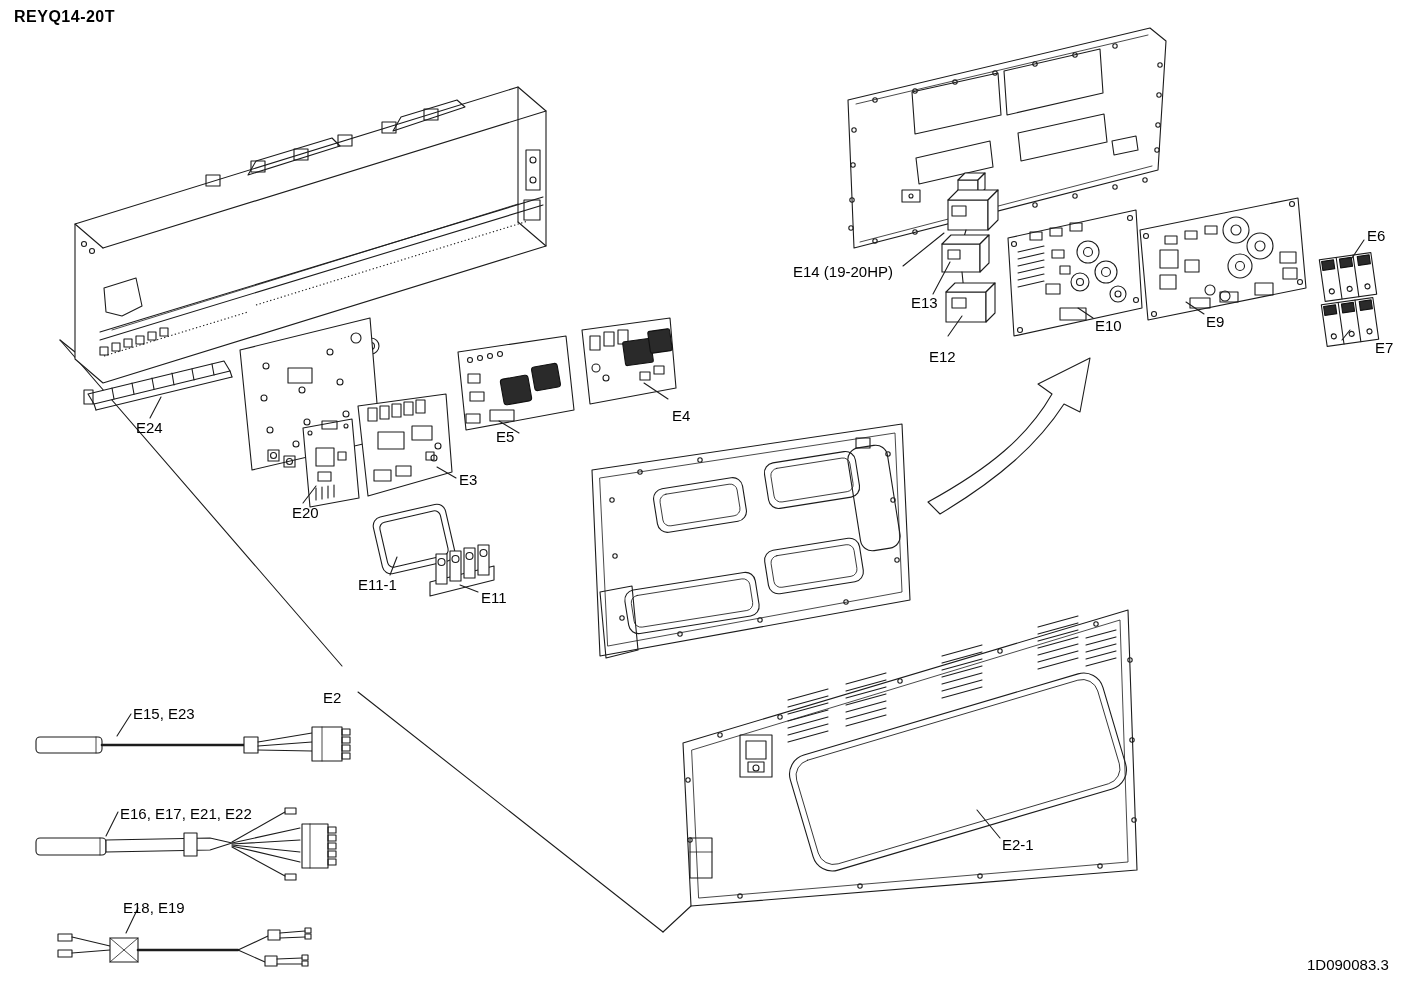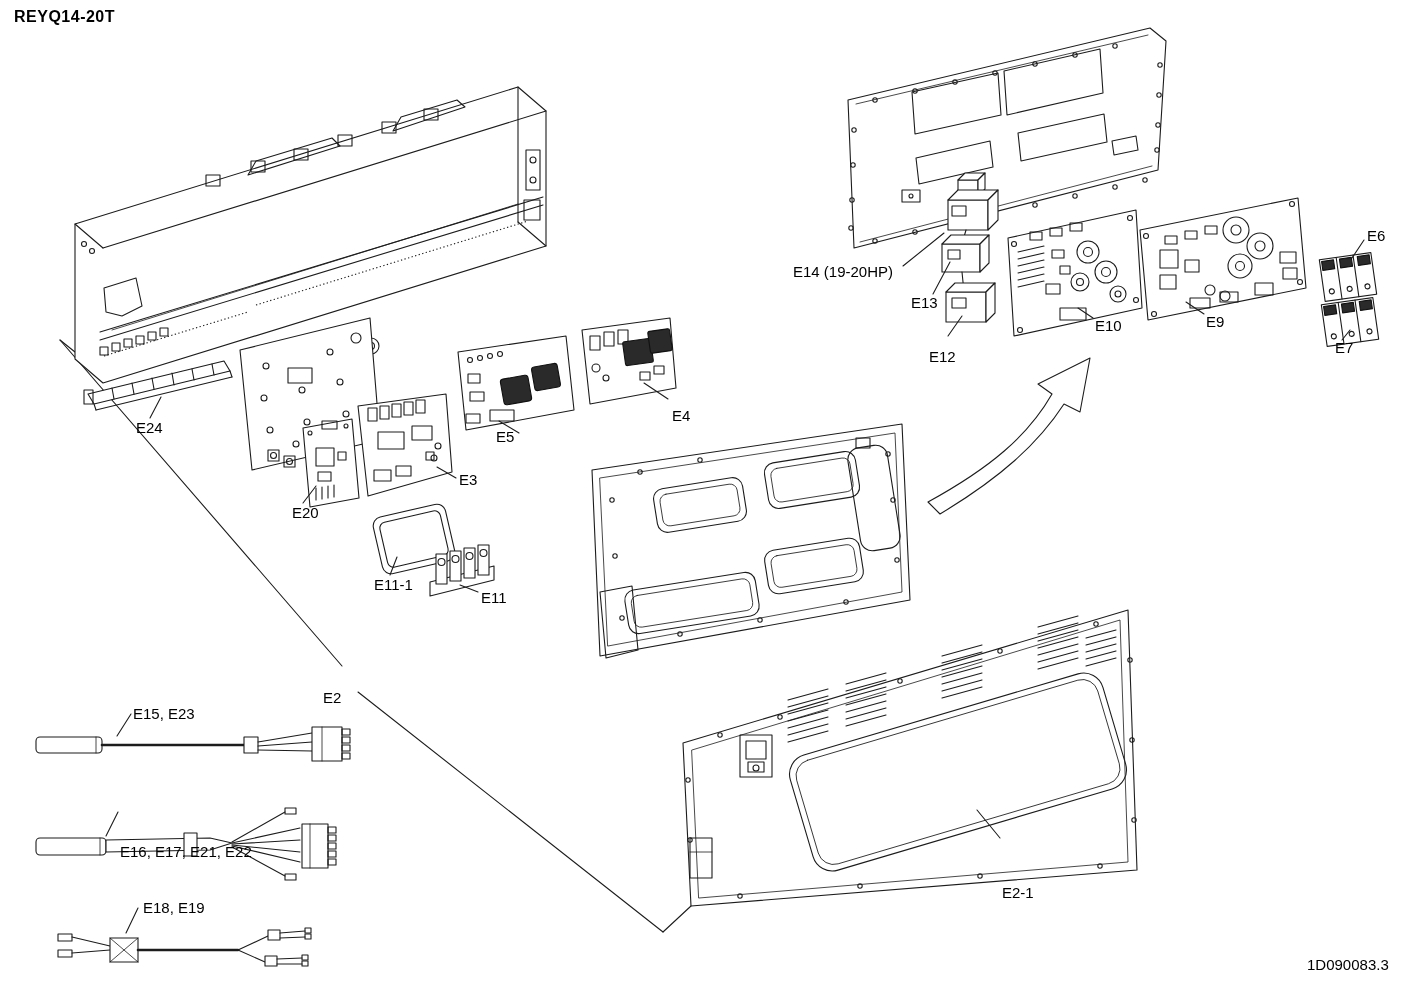--- a/index.html
+++ b/index.html
@@ -521,32 +521,32 @@
     <line x1="118" y1="812" x2="106" y2="836"></line>
     <line x1="138" y1="908" x2="126" y2="933"></line>
   </g>
 </svg>
 
 <div class="label title" style="left:14px;top:8px">REYQ14-20T</div>
 
 <div class="label" style="left:136px;top:419px">E24</div>
 <div class="label" style="left:292px;top:504px">E20</div>
 <div class="label" style="left:459px;top:471px">E3</div>
-<div class="label" style="left:374px;top:576px">E11-1</div>
+<div class="label" style="left:358px;top:576px">E11-1</div>
 <div class="label" style="left:481px;top:589px">E11</div>
 <div class="label" style="left:496px;top:428px">E5</div>
 <div class="label" style="left:672px;top:407px">E4</div>
 <div class="label" style="left:793px;top:263px">E14 (19-20HP)</div>
 <div class="label" style="left:911px;top:294px">E13</div>
 <div class="label" style="left:929px;top:348px">E12</div>
 <div class="label" style="left:1095px;top:317px">E10</div>
 <div class="label" style="left:1206px;top:313px">E9</div>
 <div class="label" style="left:1367px;top:227px">E6</div>
-<div class="label" style="left:1335px;top:339px">E7</div>
+<div class="label" style="left:1375px;top:339px">E7</div>
 <div class="label" style="left:323px;top:689px">E2</div>
-<div class="label" style="left:1002px;top:884px">E2-1</div>
+<div class="label" style="left:1002px;top:836px">E2-1</div>
 <div class="label" style="left:133px;top:705px">E15, E23</div>
-<div class="label" style="left:120px;top:843px">E16, E17, E21, E22</div>
-<div class="label" style="left:143px;top:899px">E18, E19</div>
+<div class="label" style="left:120px;top:805px">E16, E17, E21, E22</div>
+<div class="label" style="left:123px;top:899px">E18, E19</div>
 
 <div class="label" style="left:1307px;top:956px">1D090083.3</div>
 
 </div>
 
 </body></html>

